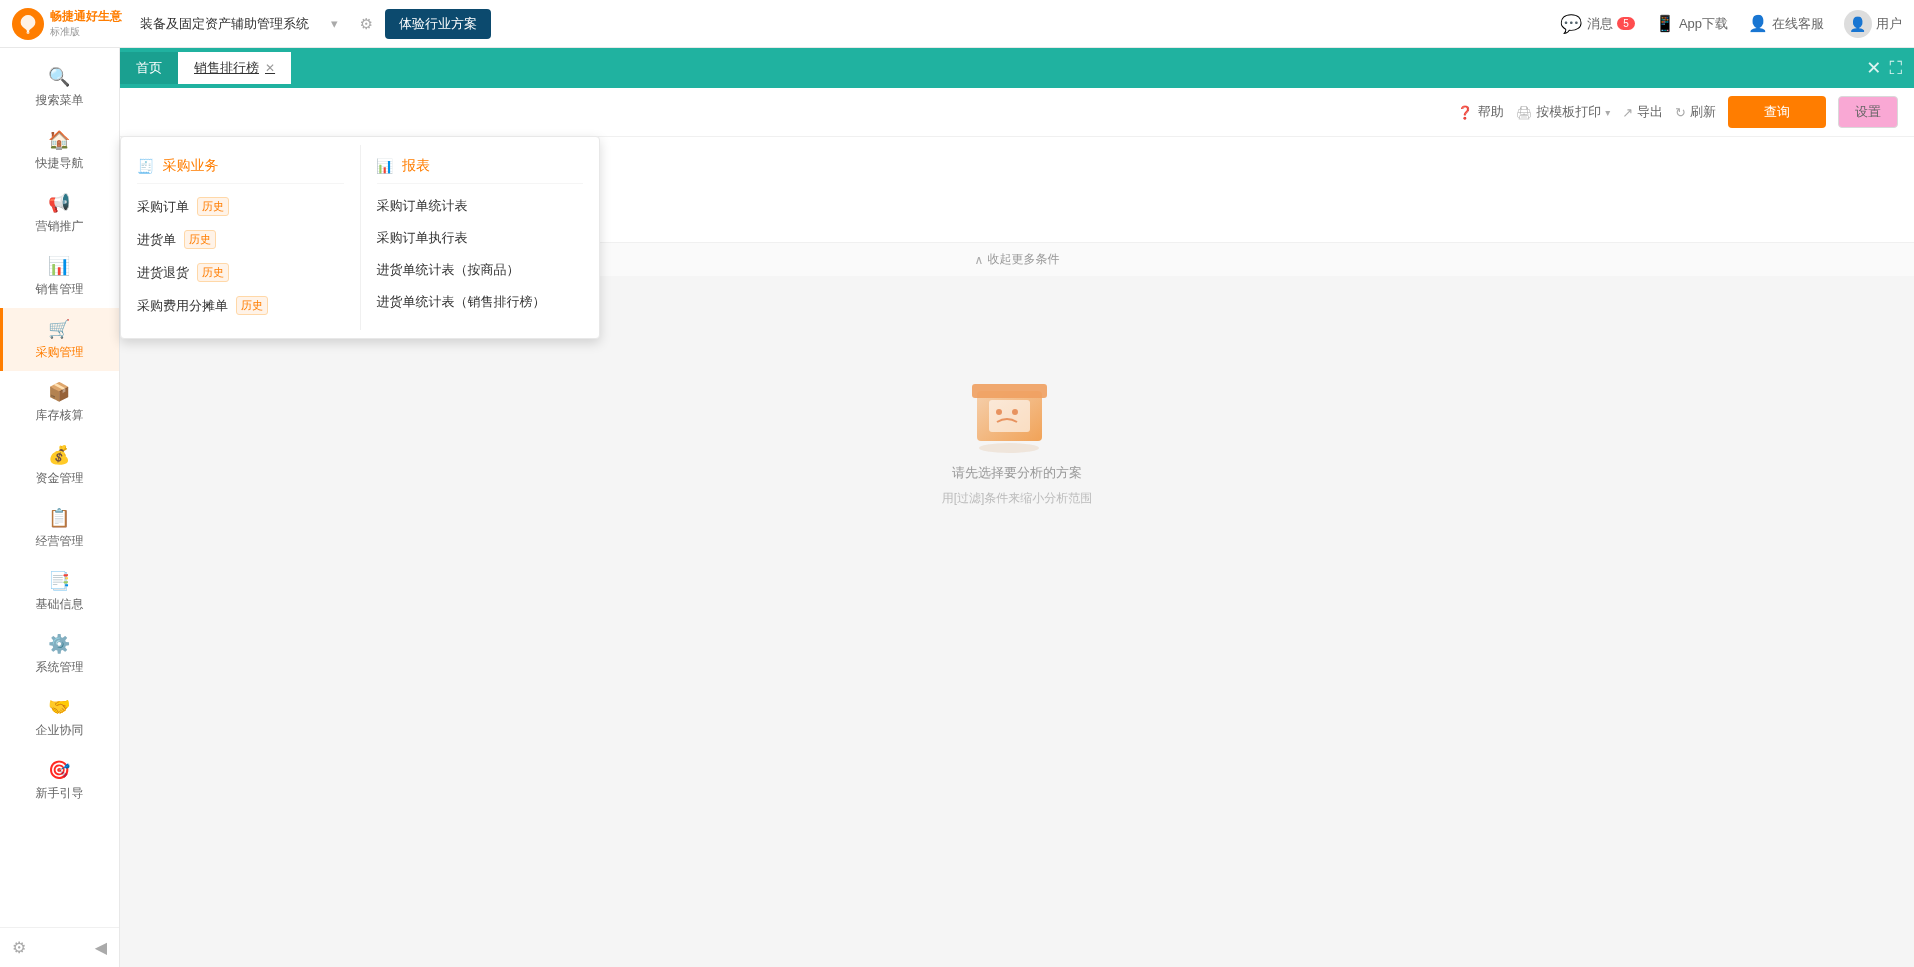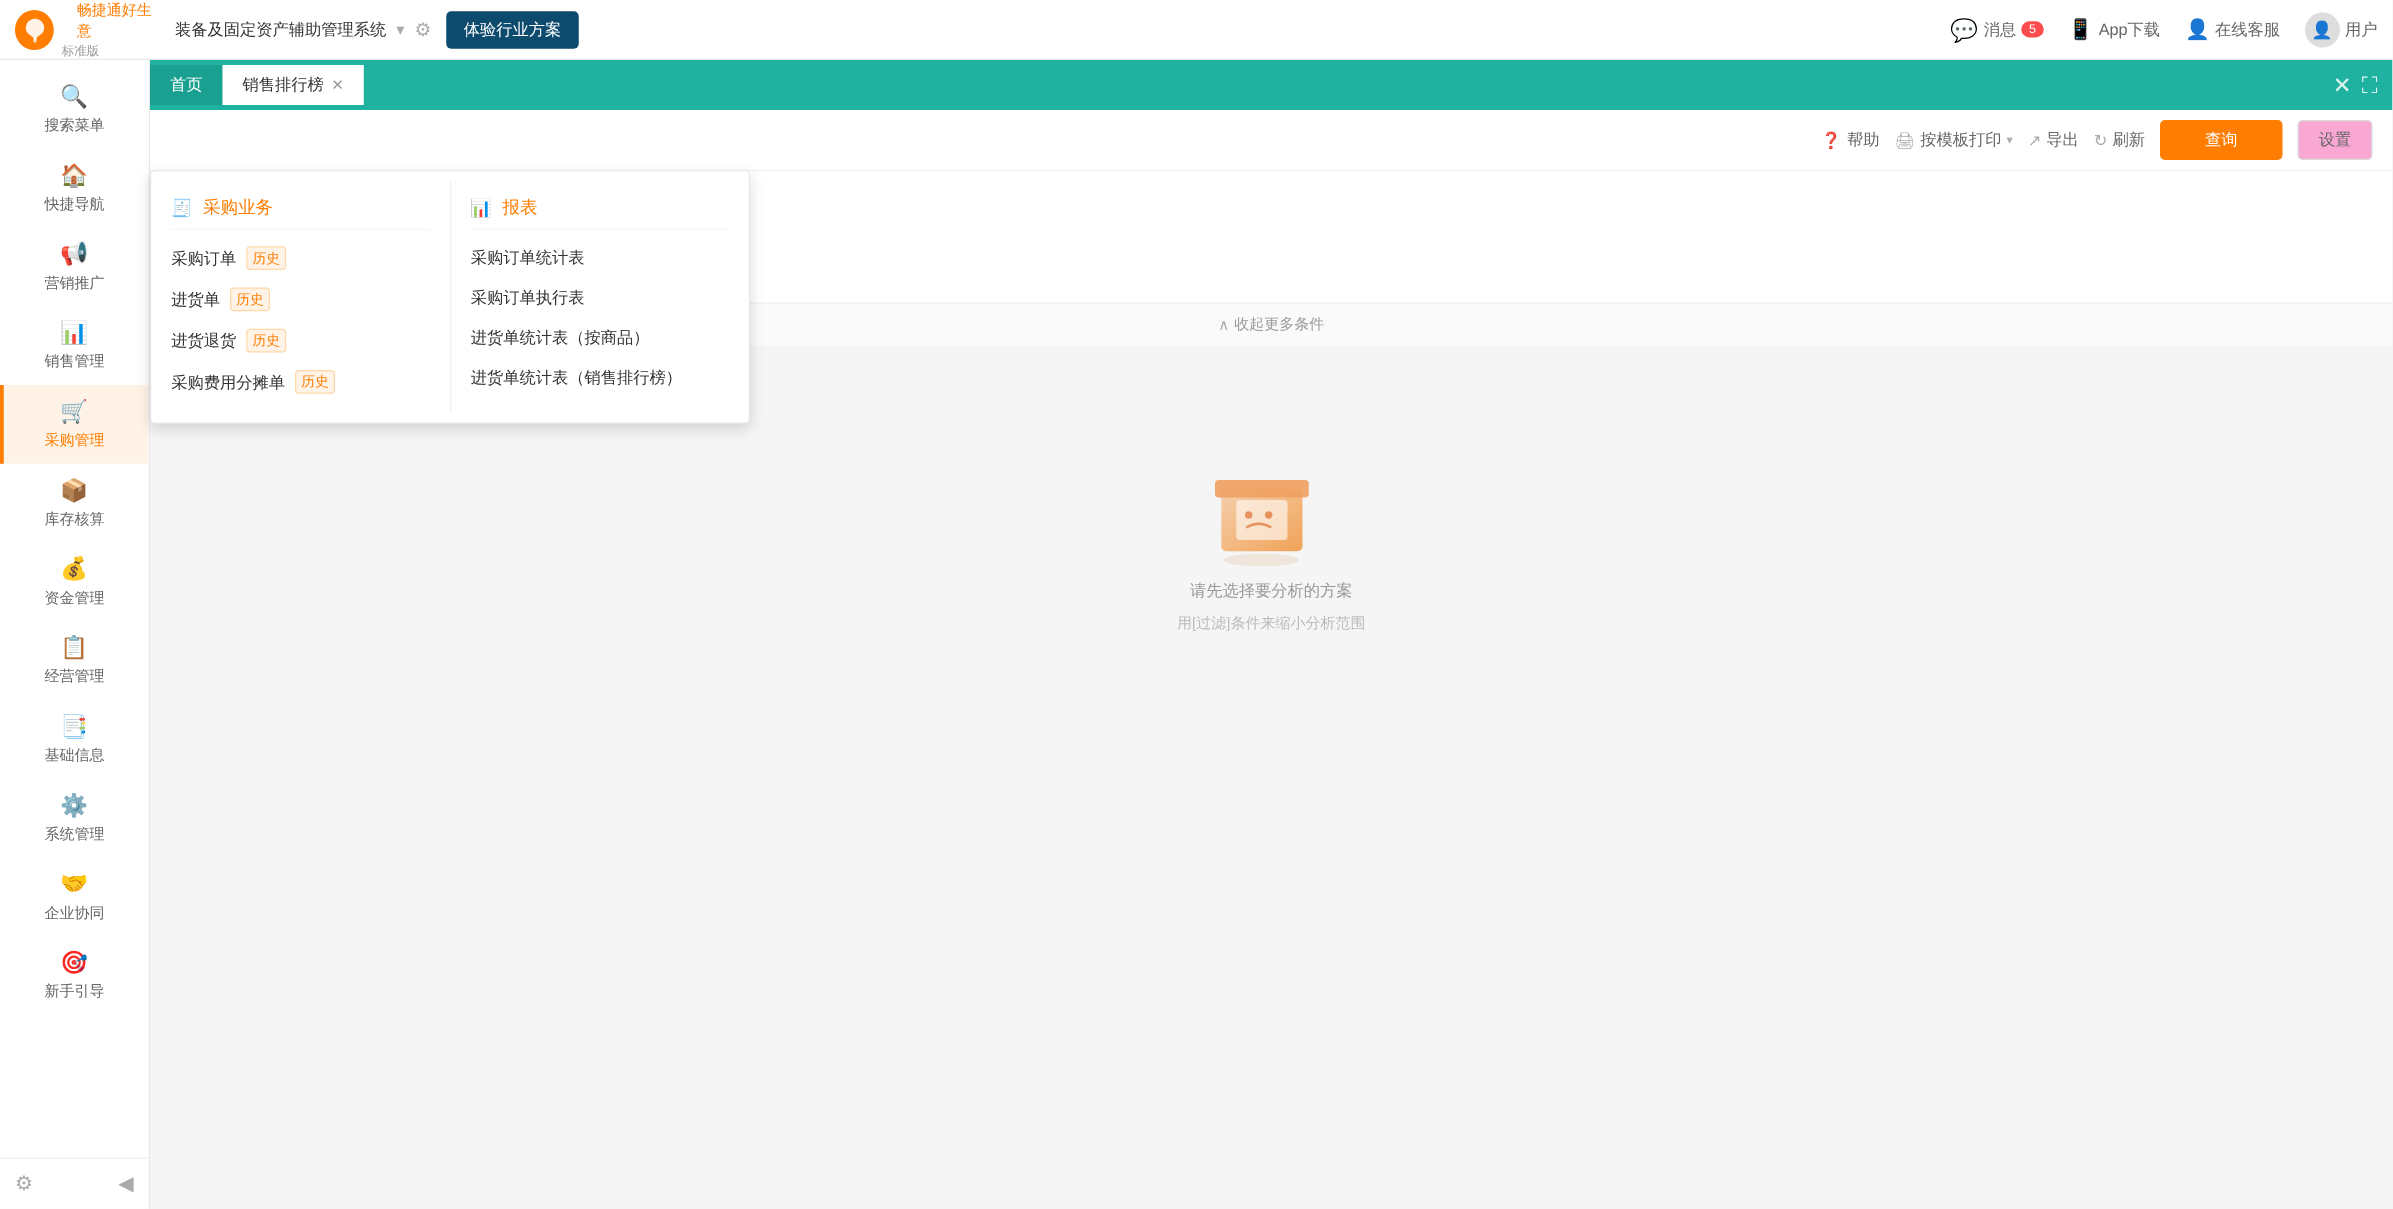--- a/index.html
+++ b/index.html
@@ -26,21 +26,21 @@
     }
     .logo-icon {
       width: 32px; height: 32px;
       background: #ff7d00;
       border-radius: 50%;
       display: flex; align-items: center; justify-content: center;
       color: white; font-size: 18px; font-weight: bold;
     }
 
     .system-title-area {
-      display: flex; align-items: center; gap: 8px;
+      display: flex; align-items: center; gap: 22px;
       margin-left: 8px;
       font-size: 13px; color: #333;
     }
 
     .industry-btn {
       background: #0c4a6e;
       color: white;
       border: none;
       border-radius: 4px;
       padding: 6px 14px;
@@ -146,20 +146,21 @@
       color: rgba(255,255,255,0.85);
     }
     .tab-item.home {
       background: #1aa090;
       color: white;
     }
     .tab-item.active {
       background: #fff;
       color: #333;
       border-radius: 0;
+      text-decoration: underline;
     }
     .tab-close { color: #999; font-size: 12px; cursor: pointer; }
     .tab-bar-right {
       margin-left: auto;
       display: flex; align-items: center;
       padding-right: 12px;
       gap: 8px;
     }
     .tab-bar-btn {
       color: rgba(255,255,255,0.85);
@@ -320,21 +321,21 @@
 
 <div class="top-header">
   <div class="logo-area">
     <div class="logo-icon">
       <svg width="22" height="22" viewBox="0 0 22 22" fill="none">
         <path d="M11 2C8 2 5 4 4 7C3 10 4 13 7 15C9 16.5 10 17 10 19H12C12 17 13 16.5 15 15C18 13 19 10 18 7C17 4 14 2 11 2Z" fill="white" opacity="0.9"></path>
         <circle cx="11" cy="19.5" r="1.5" fill="white" opacity="0.7"></circle>
       </svg>
     </div>
     <div>
-      <div style="font-size:12px;color:#ff7d00;font-weight:normal;margin-left:12px;">畅捷通好生意</div>
+      <div style="font-size:12px;color:#ff7d00;font-weight:bold;">畅捷通好生意</div>
       <div style="font-size:10px;color:#999;">标准版</div>
     </div>
   </div>
 
   <div class="system-title-area">
     <span style="color:#333;font-size:13px;">装备及固定资产辅助管理系统</span>
     <span style="color:#aaa;cursor:pointer;">▾</span>
     <span style="color:#aaa;cursor:pointer;font-size:15px;">⚙</span>
   </div>
 

